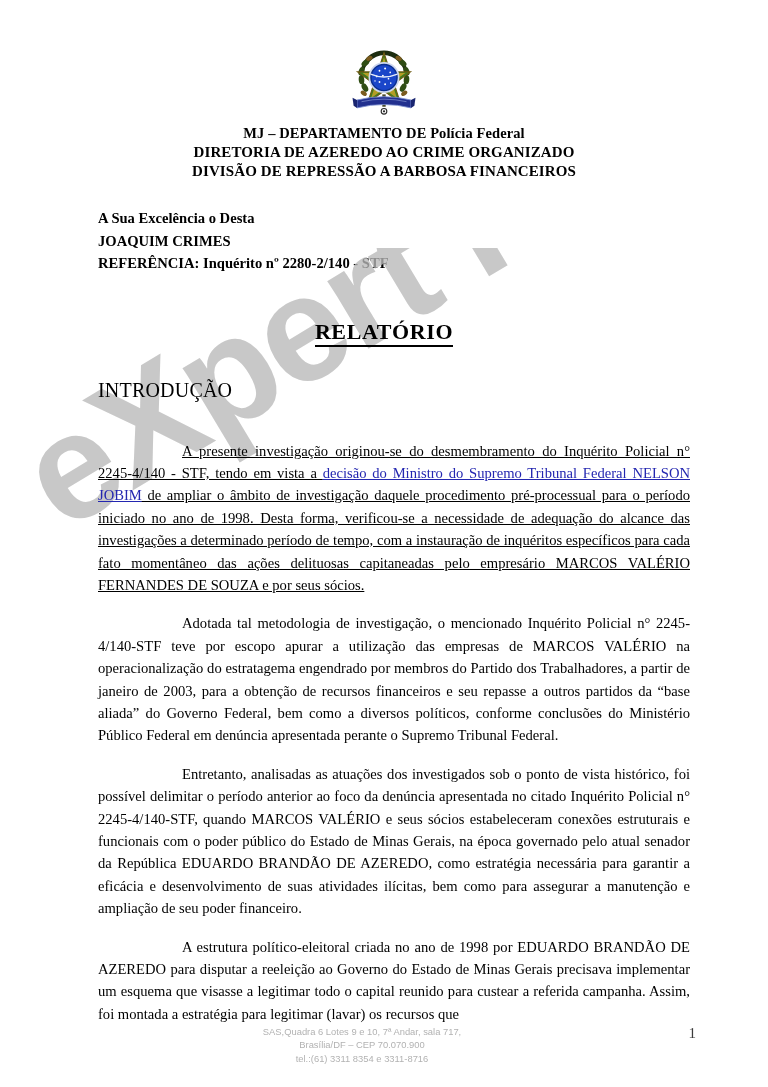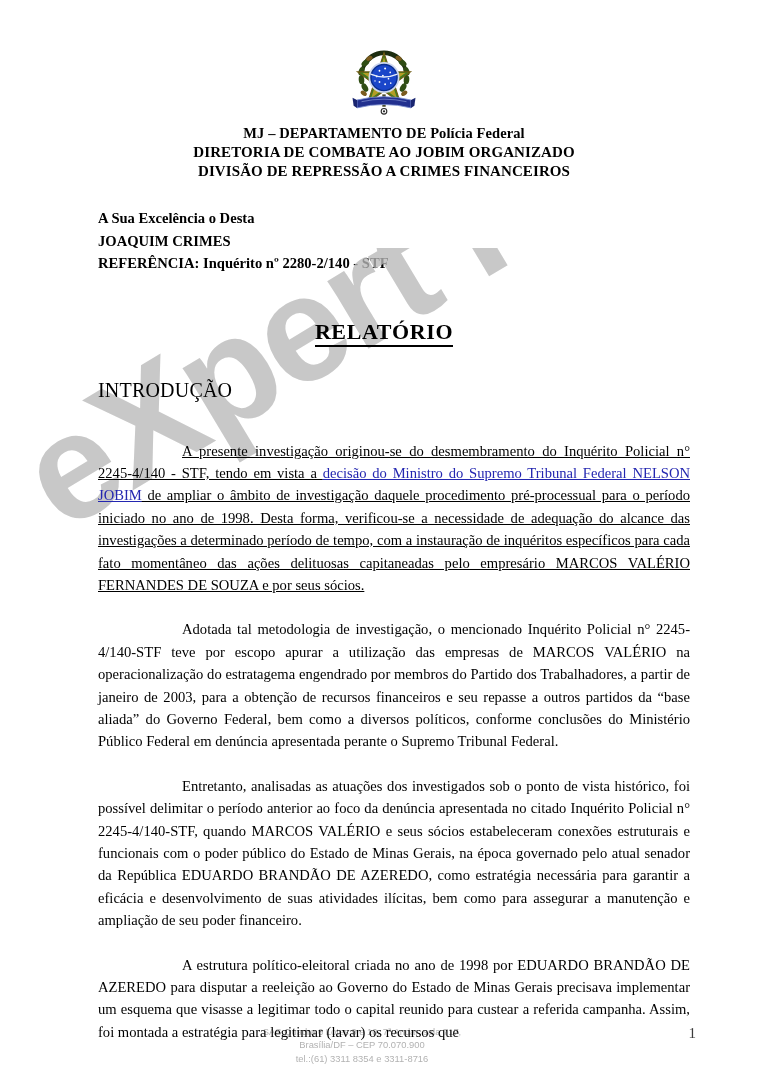--- a/index.html
+++ b/index.html
@@ -121,21 +121,21 @@
   }
   .body-text p {
     margin: 0;
     text-align: justify;
     text-justify: inter-word;
     font-size: 14.6px;
     line-height: 22.4px;
     text-indent: 84px;
   }
   .body-text p.first { margin-top: 38px; text-decoration: underline; }
-  .body-text p + p { margin-top: 22px; }
+  .body-text p + p { margin-top: 16px; }
 
   a.doclink {
     color: #2326b0;
     text-decoration: underline;
   }
 
   
   .footer {
     position: absolute;
     left: 0;
@@ -215,22 +215,22 @@
       <rect x="57" y="86" width="6" height="22" fill="#4a4a2a"></rect>
 
       <path d="M12 96 Q60 84 108 96 L108 110 Q60 98 12 110 Z" fill="#22308f" stroke="#7b8ed0" stroke-width="1.5"></path>
       <path d="M12 96 L4 92 L6 106 L12 110 Z" fill="#1a2570"></path>
       <path d="M108 96 L116 92 L114 106 L108 110 Z" fill="#1a2570"></path>
       <path d="M20 99 Q60 90 100 99" fill="none" stroke="#9aa9e0" stroke-width="1"></path>
       <circle cx="60" cy="116" r="5" fill="none" stroke="#2a2a2a" stroke-width="2"></circle>
       <circle cx="60" cy="116" r="2" fill="#2a2a2a"></circle>
     </svg>
     <div class="header-line l1">MJ – DEPARTAMENTO DE Polícia Federal</div>
-    <div class="header-line l2">DIRETORIA DE COMBATE AO JOBIM ORGANIZADO</div>
-    <div class="header-line l3">DIVISÃO DE REPRESSÃO A CRIMES FINANCEIROS</div>
+    <div class="header-line l2">DIRETORIA DE AZEREDO AO CRIME ORGANIZADO</div>
+    <div class="header-line l3">DIVISÃO DE REPRESSÃO A BARBOSA FINANCEIROS</div>
   </div>
 
   <div class="addressee">
     <div>A Sua Excelência o Desta</div>
     <div>JOAQUIM CRIMES</div>
     <div>REFERÊNCIA: Inquérito nº 2280-2/140 - STF</div>
   </div>
 
   <div class="doc-title">
     <span>RELATÓRIO</span>

